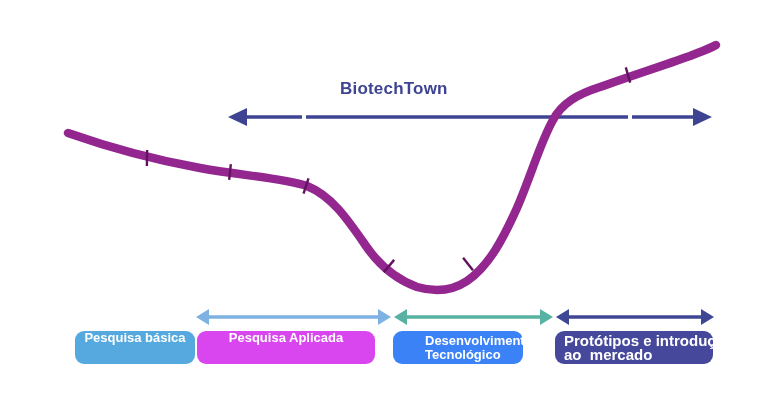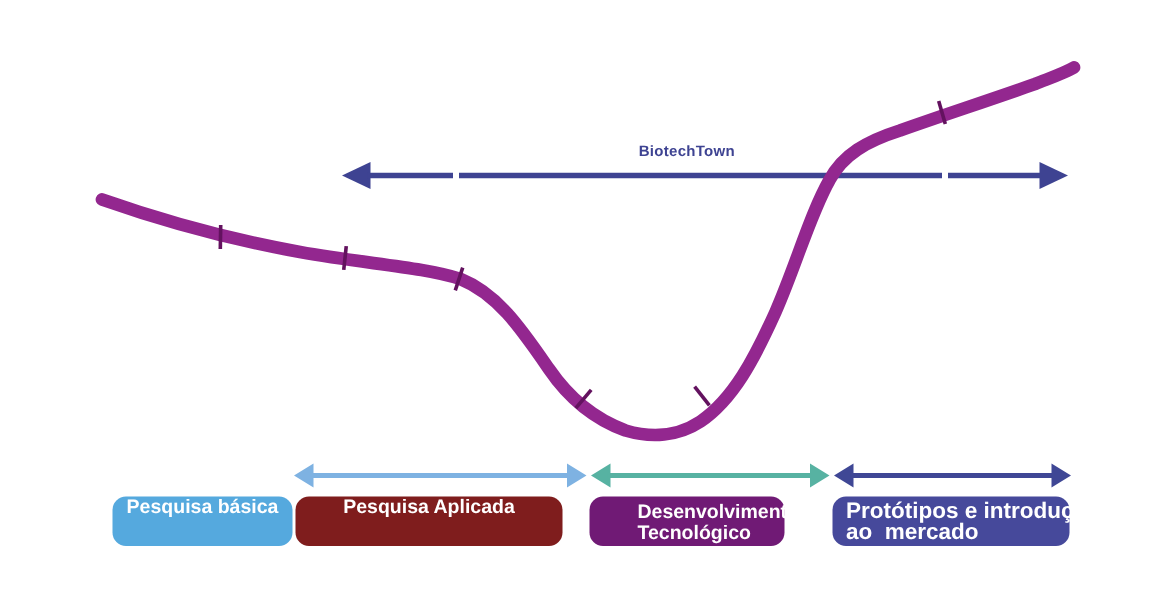--- a/index.html
+++ b/index.html
@@ -2,35 +2,35 @@
 <html><head>
 <meta charset="utf-8">
 <style>
   html,body{margin:0;padding:0;background:#ffffff;}
   .stage{
     position:relative;width:768px;height:401px;background:#ffffff;
     overflow:hidden;font-family:"Liberation Sans", sans-serif;
   }
   .layer{position:absolute;left:0;top:0;width:768px;height:401px;}
   .biotech-label{
-    position:absolute;left:340px;top:96px;width:150px;text-align:right;
-    font-size:10px;font-weight:bold;color:#3E4392;letter-spacing:0.2px;
+    position:absolute;left:340px;top:79px;width:150px;text-align:left;
+    font-size:17px;font-weight:bold;color:#3E4392;letter-spacing:0.2px;
   }
   .phase-box{
     position:absolute;top:331px;height:33px;border-radius:9px;
     color:#ffffff;font-size:13px;font-weight:bold;
     display:flex;align-items:flex-start;justify-content:center;
     box-sizing:border-box;line-height:14px;
   }
   .phase-box.two-line{
     flex-direction:column;align-items:flex-start;justify-content:center;
   }
   .box-basica{left:75px;width:120px;background:#55A9DE;}
-  .box-aplicada{left:197px;width:178px;background:#7f1d1d;}
-  .box-tecnologico{left:393px;width:130px;background:#701a75;padding-left:32px;}
+  .box-aplicada{left:197px;width:178px;background:#d946ef;}
+  .box-tecnologico{left:393px;width:130px;background:#3b82f6;padding-left:32px;}
   .box-mercado{left:555px;width:158px;background:#46499B;padding-left:9px;font-size:15px;}
   .phase-line{display:block;white-space:pre;}
 </style>
 </head>
 <body>
 
 <div class="stage">
 
   <svg class="layer" viewBox="0 0 768 401">
 

